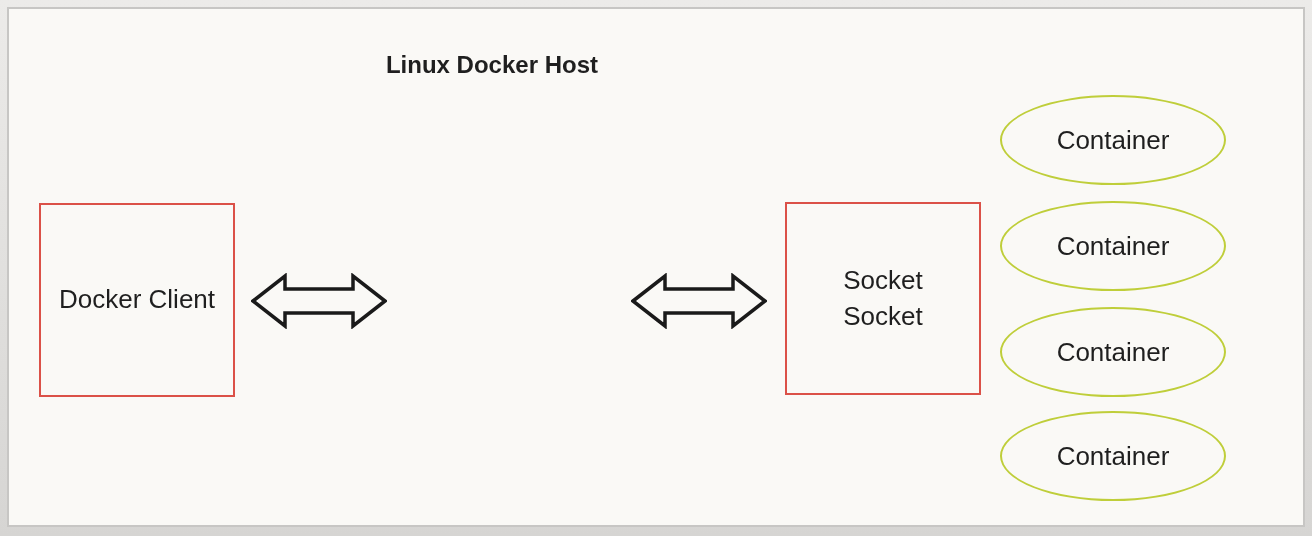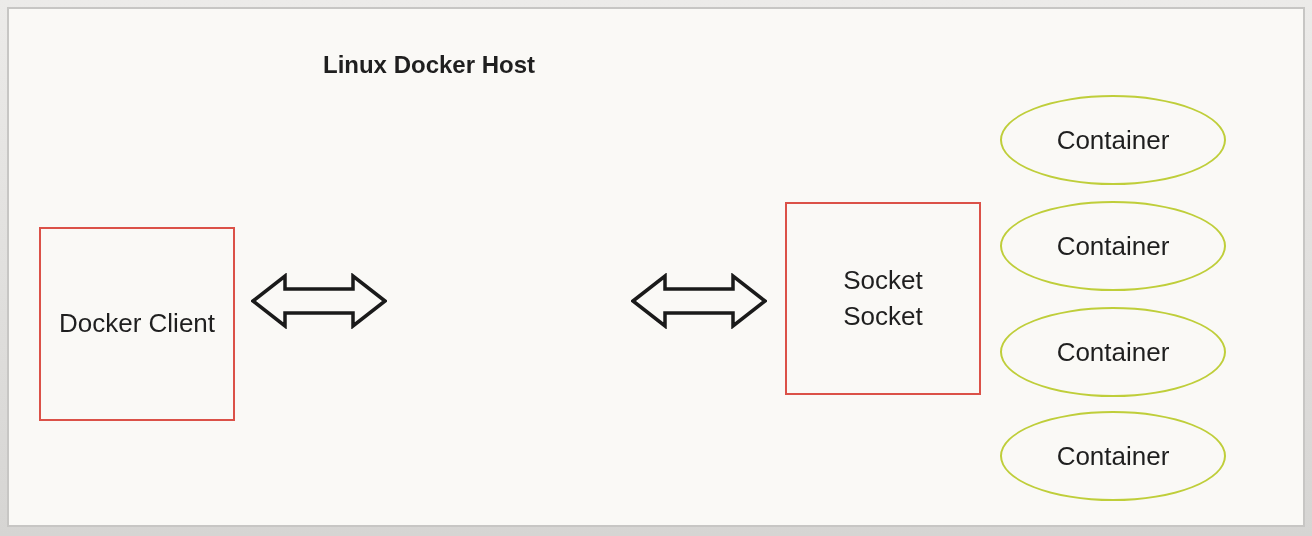--- a/index.html
+++ b/index.html
@@ -12,22 +12,22 @@
   .frame {
     position: absolute;
     left: 7px; top: 7px; right: 7px; bottom: 9px;
     border: 2px solid #C7C6C4;
     background: #FAF9F6;
   }
   .canvas { position: absolute; inset: 0; }
 
   .diagram-title {
     position: absolute;
-    left: 270px; top: 42px; width: 300px;
-    text-align: center;
+    left: 289px; top: 42px; width: 300px;
+    text-align: right;
     font-size: 24px;
     font-weight: bold;
     color: #1F1F1F;
     letter-spacing: 0px;
   }
 
   .node-box {
     position: absolute;
     border: 2px solid #DB5148;
     background: transparent;
@@ -76,21 +76,21 @@
   .container-3 { top: 402px; }
 </style>
 </head>
 <body>
 
 <div class="frame" style="background-color: rgb(250, 249, 246); border-color: rgb(199, 198, 196);">
   <div class="canvas">
 
     <div class="diagram-title" style="color: rgb(31, 31, 31);">Linux Docker Host</div>
 
-    <div class="node-box client-box" style="border-color: rgb(219, 81, 72); margin-top: 24px;">
+    <div class="node-box client-box" style="border-color: rgb(219, 81, 72);">
       <span style="color: rgb(31, 31, 31);">Docker Client</span>
     </div>
 
     <div class="arrow arrow-1">
       <svg viewBox="0 0 136 56" preserveAspectRatio="none" aria-hidden="true">
         <polygon points="2,28 34,3 34,16 102,16 102,3 134,28 102,53 102,40 34,40 34,53" fill="none" stroke-width="3.5" stroke-linejoin="miter" style="stroke: rgb(26, 26, 26);"></polygon>
       </svg>
     </div>
 
 

